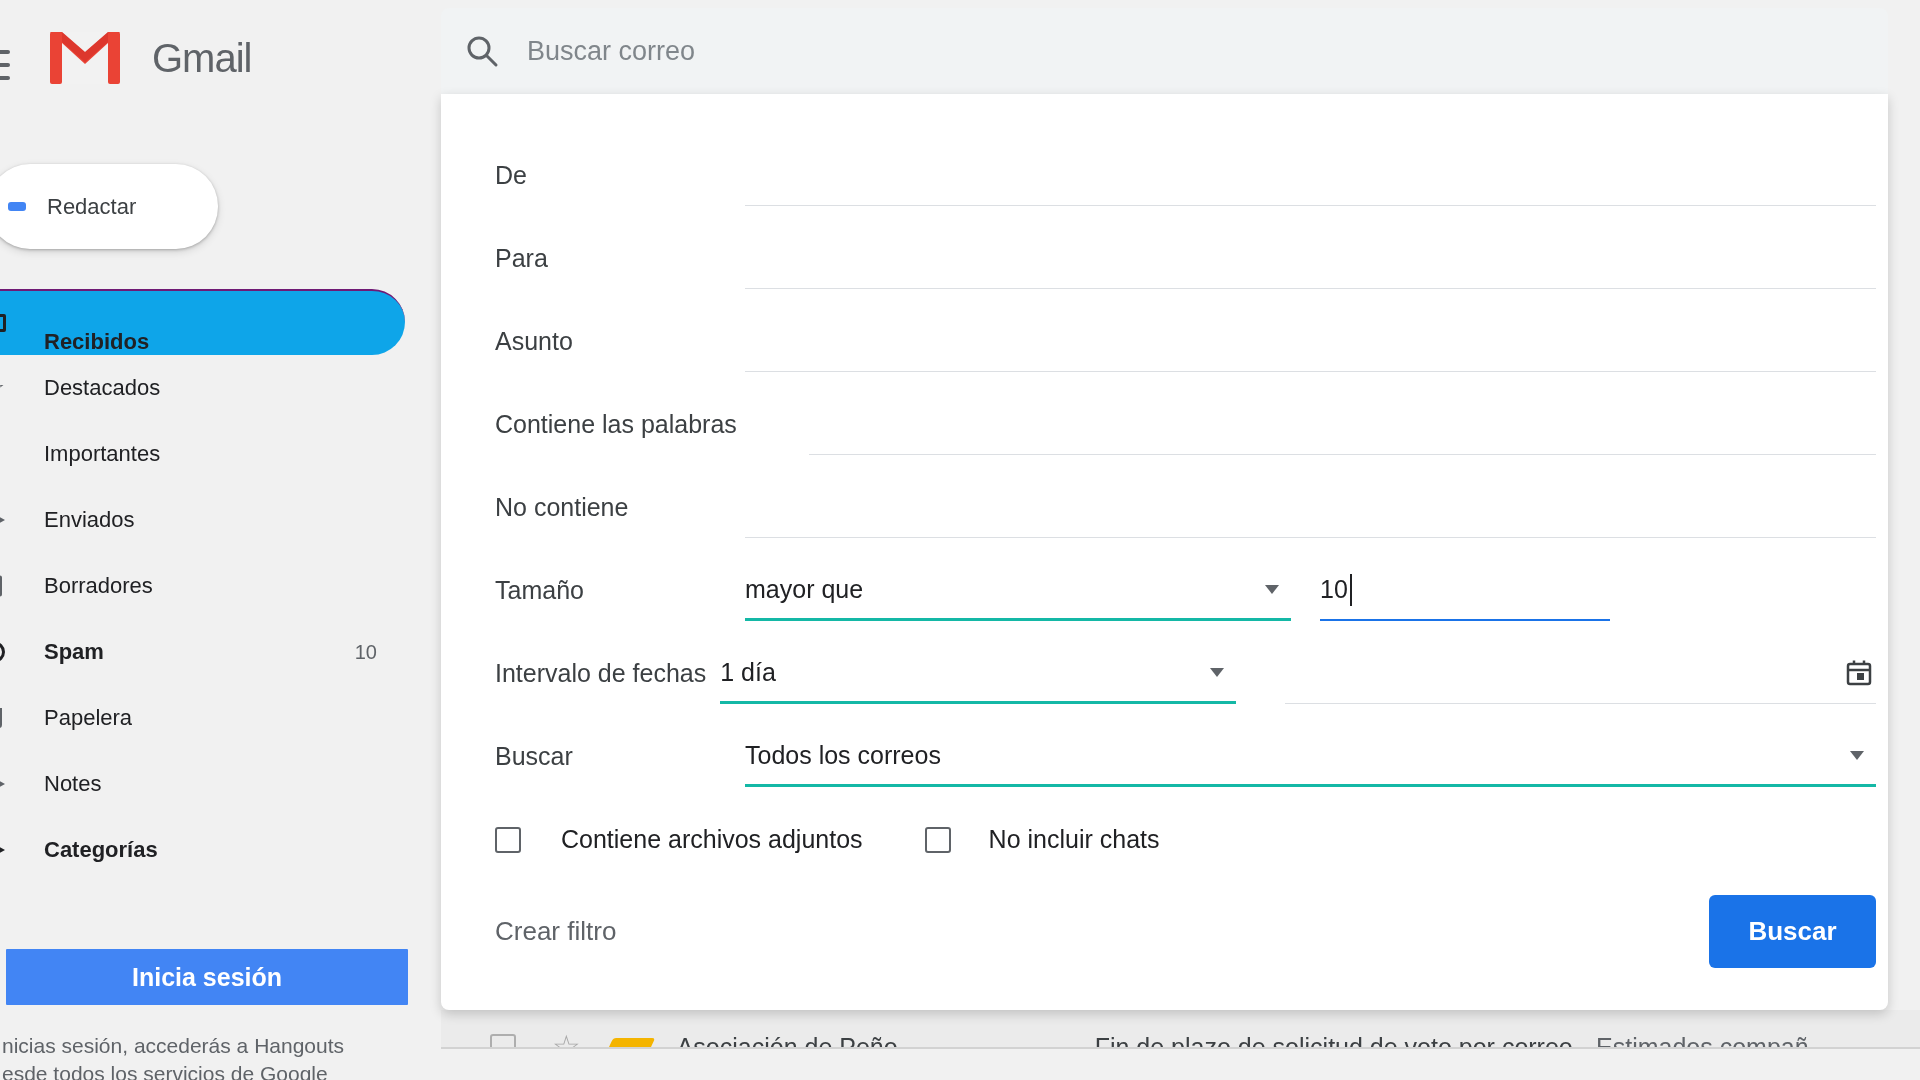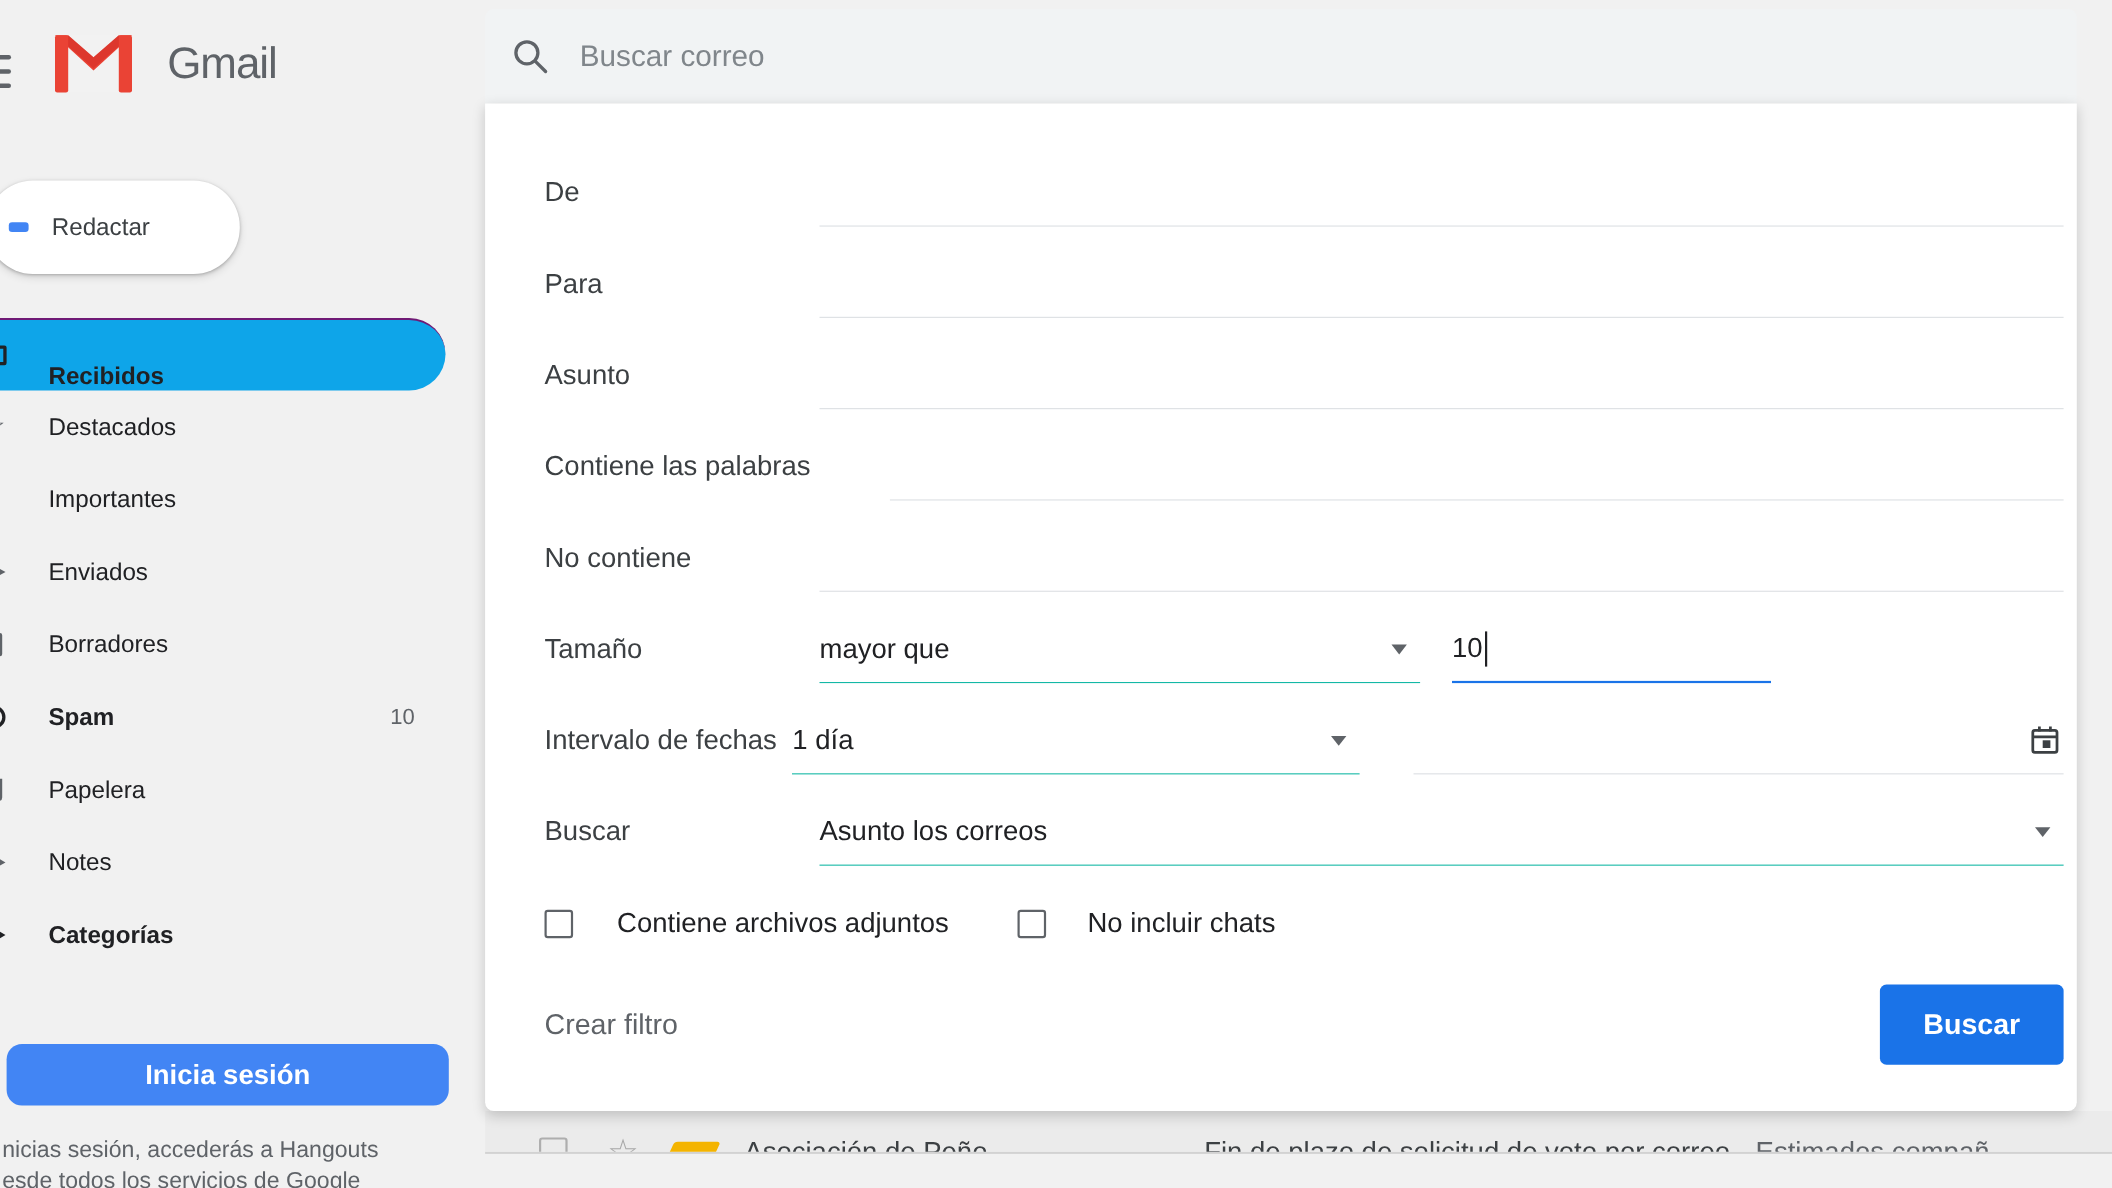--- a/index.html
+++ b/index.html
@@ -47,21 +47,21 @@
   .if-clock { left:-17px; width:20px; height:20px; border:3px solid #5f6368; border-radius:50%; }
   .if-send  { left:-11px; width:0; height:0; border-left:16px solid #5f6368; border-top:9px solid transparent; border-bottom:9px solid transparent; }
   .if-draft { left:-15px; width:17px; height:21px; border:3px solid #5f6368; border-radius:2px; }
   .if-spam  { left:-16px; width:21px; height:21px; border:3px solid #202124; border-radius:50%; }
   .if-trash { left:-15px; width:17px; height:20px; border:3px solid #5f6368; border-radius:0 0 3px 3px; border-top-width:4px; }
   .if-chev  { left:-9px; width:0; height:0; border-left:14px solid #202124; border-top:8px solid transparent; border-bottom:8px solid transparent; }
   .if-chev.gray { border-left-color:#5f6368; }
 
   .signin-btn {
     position:absolute; left:6px; top:949px; width:402px; height:56px;
-    background:#4285f4; color:#fff; border:none; border-radius:14px;
+    background:#4285f4; color:#fff; border:none; border-radius:1px;
     font-size:25px; font-weight:700; font-family:inherit; cursor:pointer;
   }
   .signin-note { position:absolute; left:2px; top:1032px; font-size:21px; line-height:28px; color:#5f6368; white-space:nowrap; }
 
   
   .searchbar {
     position:absolute; left:441px; top:8px; width:1447px; height:86px;
     background:#f1f3f4; border-radius:8px 8px 0 0;
     display:flex; align-items:center; cursor:text;
   }
@@ -76,21 +76,21 @@
     padding:40px 12px 0 54px; z-index:5;
   }
   .row { height:83px; display:flex; align-items:center; }
   .row-label { width:250px; flex-shrink:0; font-size:25px; color:#3c4043; white-space:nowrap; }
   .row-label.auto    { width:auto; margin-right:72px; }
   .row-label.auto-sm { width:auto; margin-right:14px; }
 
   .input-line { flex:1; height:60px; border-bottom:1px solid #dcdfe3; cursor:text; }
 
   .select {
-    position:relative; height:60px; border-bottom:1px solid #14b8a6;
+    position:relative; height:60px; border-bottom:3px solid #14b8a6;
     display:flex; align-items:center; font-size:25px; color:#202124; cursor:pointer;
   }
   .arrow {
     position:absolute; right:12px; top:50%; margin-top:-4px;
     width:0; height:0;
     border-left:7px solid transparent; border-right:7px solid transparent;
     border-top:9px solid #5f6368;
   }
   .w-op   { width:546px; }
   .w-unit { flex:1; margin-left:51px; }
@@ -275,21 +275,21 @@
           <line x1="20" y1="2.5" x2="20" y2="7" stroke="#3c4043" stroke-width="2.5"></line>
           <rect x="13" y="15" width="7" height="7" fill="#3c4043"></rect>
         </svg>
       </span>
     </div>
   </div>
 
   <div class="row">
     <span class="row-label">Buscar</span>
     <div class="select w-full">
-      <span>Asunto los correos</span>
+      <span>Todos los correos</span>
       <i class="arrow"></i>
     </div>
   </div>
 
   <div class="cb-row">
     <span class="checkbox"></span>
     <span class="cb-label">Contiene archivos adjuntos</span>
     <span class="checkbox second"></span>
     <span class="cb-label second">No incluir chats</span>
   </div>

